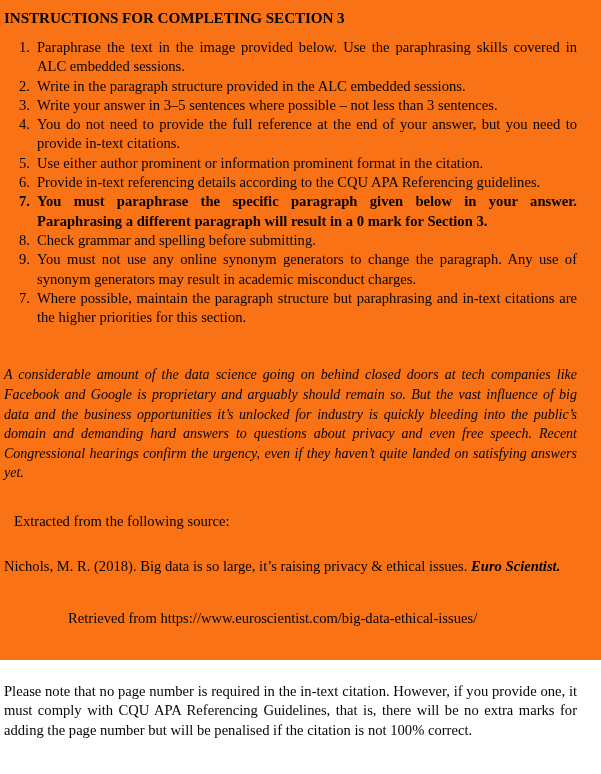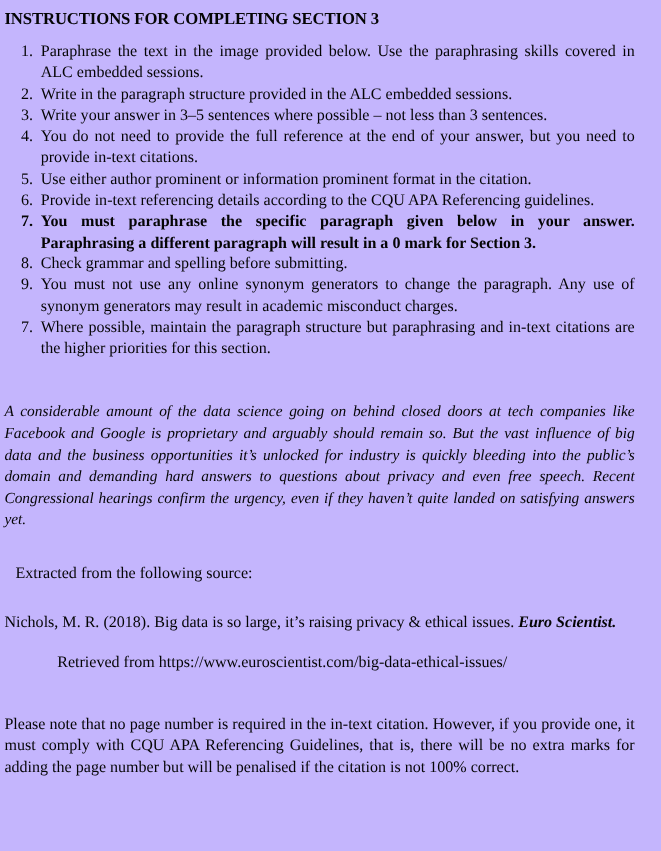--- a/index.html
+++ b/index.html
@@ -11,22 +11,22 @@
     width: 601px;
     height: 774px;
     overflow: hidden;
     font-family: "Liberation Serif", "DejaVu Serif", serif;
     color: #050505;
     -webkit-font-smoothing: antialiased;
   }
   .page {
     position: relative;
     width: 601px;
-    height: 774px;
-    background: #c4b5fd;
+    height: 660px;
+    background: #f97316;
     padding: 0;
     box-sizing: border-box;
   }
   .inner {
     padding: 4px 24px 0 4px;
     box-sizing: border-box;
   }
 
   .doc-title {
     font-size: 15.2px;
@@ -95,21 +95,21 @@
     font-size: 14.6px;
     line-height: 19.3px;
     margin: 0;
     text-align: justify;
     text-justify: inter-word;
   }
   .reference .ital { font-style: italic; font-weight: bold; }
   .retrieved {
     font-size: 14.6px;
     line-height: 19.3px;
-    margin: 0;
+    margin: 16px;
     padding-left: 48px;
   }
   .answer-block {
     font-size: 14.6px;
     line-height: 19.3px;
     text-align: justify;
     text-justify: inter-word;
     margin: 0;
   }
   .answer-block .lead { font-weight: bold; }

